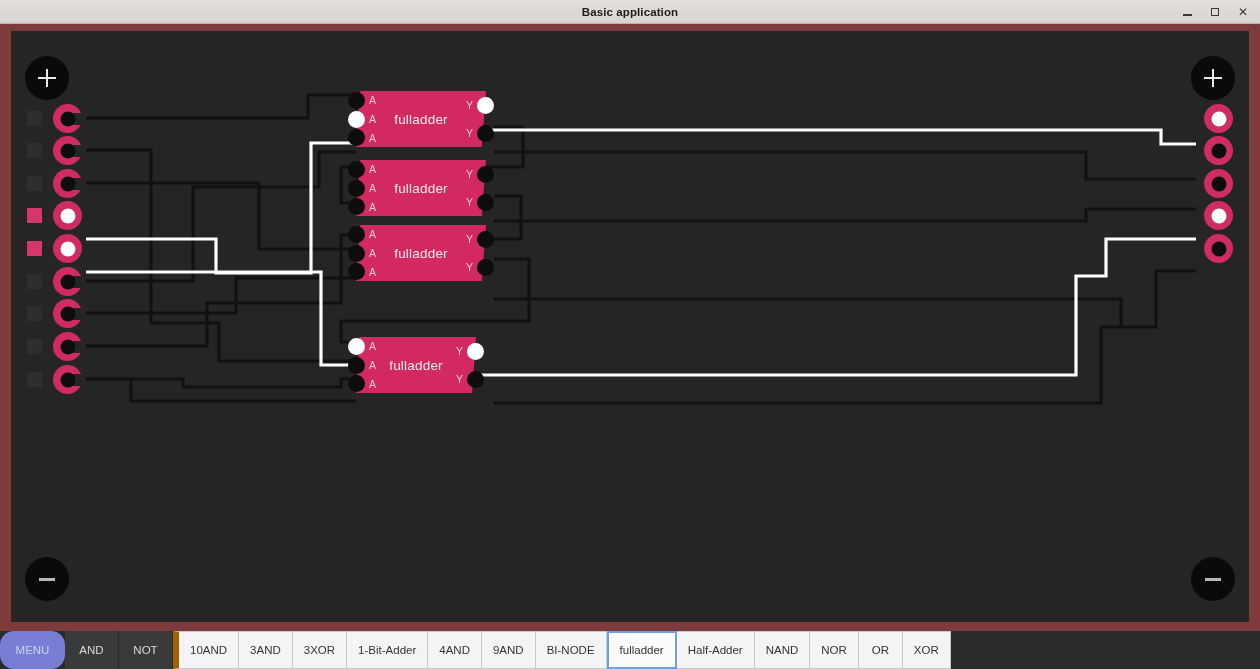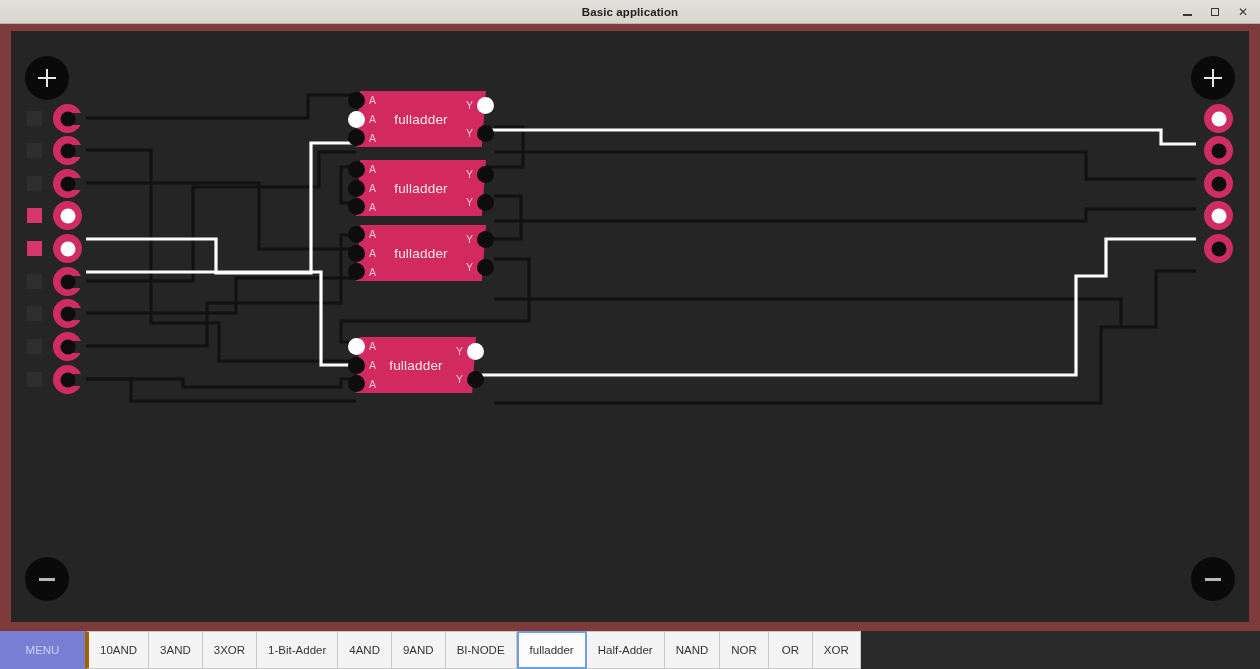--- a/index.html
+++ b/index.html
@@ -133,34 +133,34 @@
     background: #2a2a2a;
     display: flex; align-items: stretch;
   }
   .tb-btn {
     display: flex; align-items: center; justify-content: center;
     font-size: 11.5px; cursor: pointer; user-select: none;
     padding: 0 11px; white-space: nowrap;
   }
   .tb-menu {
     background: #777ed4; color: #cfd2ee;
-    width: 85px; padding: 0;
+    width: 65px; padding: 0; border-radius: 14px;
   }
   .tb-dark {
     background: #3a3a3a; color: #d9d9d9;
     border-right: 1px solid #2a2a2a;
     min-width: 54px;
   }
   .tb-light {
     background: #f4f4f4; color: #333333;
     border: 1px solid #c9c9c9;
     border-left: none;
     min-width: 44px;
   }
-  .tb-light:first-of-type { border-left: 4px solid #a16207; }
+  .tb-light:first-of-type { border-left: 6px solid #a16207; }
   .tb-light.selected {
     border: 2px solid #6f9fe0;
     background: #fbfbfb;
   }
   #toolbar-spacer { flex: 1 1 auto; background: #2a2a2a; }
 </style>
 </head>
 <body>
 
 <div id="titlebar">
@@ -329,20 +329,24 @@
           <div class="pin-label out" style="top: 14px;">Y</div>
           <div class="pin out" style="top: 33.5px;"></div>
           <div class="pin-label out" style="top: 42px;">Y</div>
         </div>
       </div>
   </div>
 </div>
 
 <div id="toolbar">
   <div class="tb-btn tb-menu">MENU</div>
+  <div id="tb-dark-group" style="display:flex">
+      <div class="tb-btn tb-dark">AND</div>
+      <div class="tb-btn tb-dark">NOT</div>
+    </div>
   <div id="tb-light-group" style="display:flex">
       <div class="tb-btn tb-light">10AND</div>
       <div class="tb-btn tb-light">3AND</div>
       <div class="tb-btn tb-light">3XOR</div>
       <div class="tb-btn tb-light">1-Bit-Adder</div>
       <div class="tb-btn tb-light">4AND</div>
       <div class="tb-btn tb-light">9AND</div>
       <div class="tb-btn tb-light">BI-NODE</div>
       <div class="tb-btn tb-light selected">fulladder</div>
       <div class="tb-btn tb-light">Half-Adder</div>

